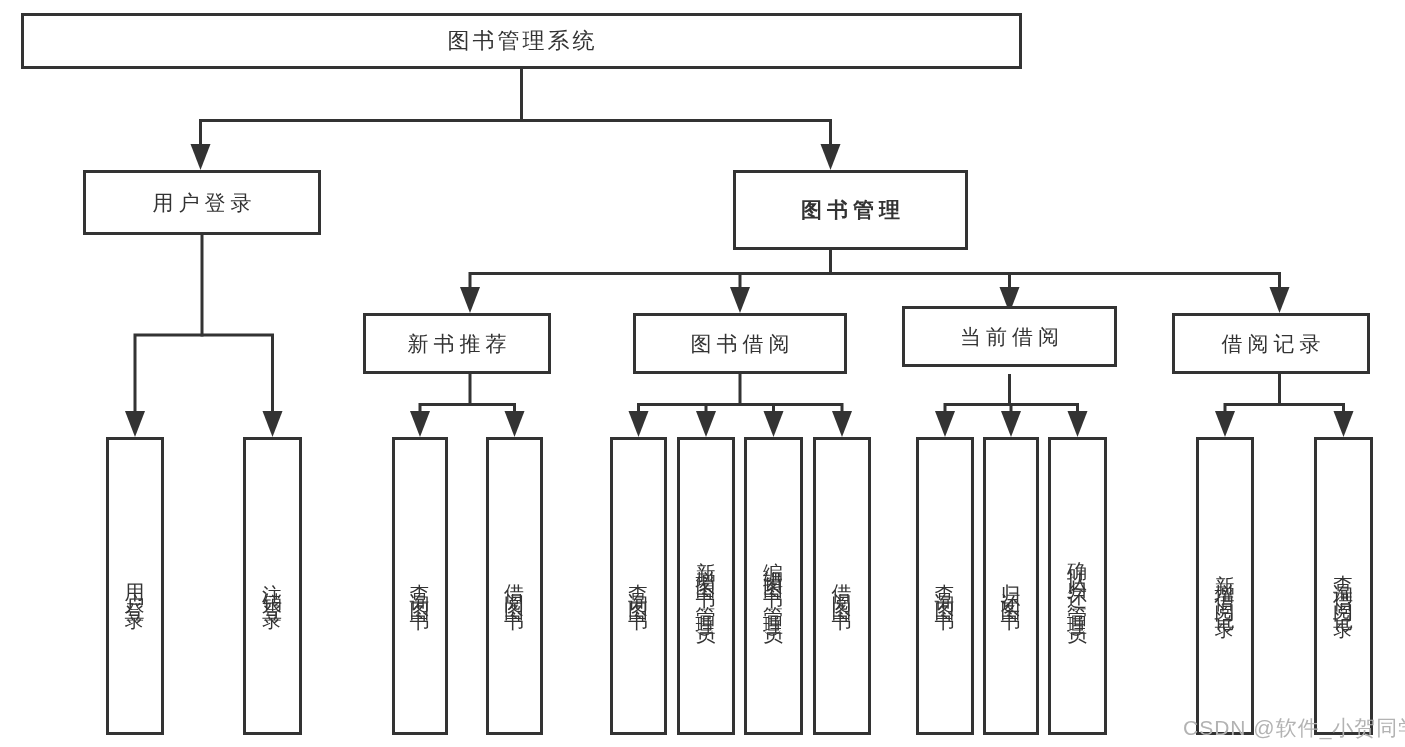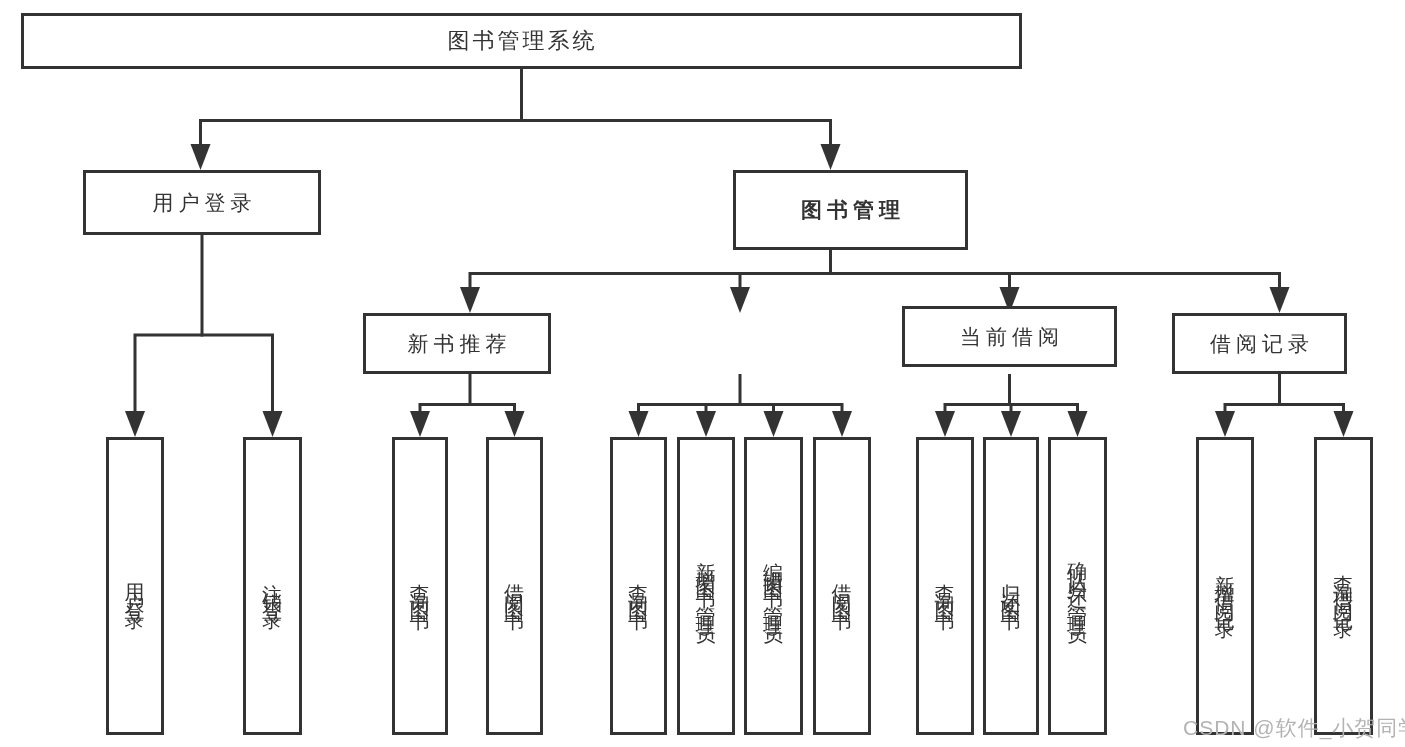--- a/index.html
+++ b/index.html
@@ -106,22 +106,23 @@
       <polygon points="1333.5,411 1353.5,411 1343.5,437"></polygon>
     </g>
   </svg>
 
   <div class="node root-label" style="left:21px;top:13px;width:1001px;height:56px;">图书管理系统</div>
 
   <div class="node h-label" style="left:83px;top:170px;width:238px;height:65px;">用户登录</div>
   <div class="node h-label" style="left:733px;top:170px;width:235px;height:80px;font-weight:bold;">图书管理</div>
 
   <div class="node h-label" style="left:363px;top:313px;width:188px;height:61px;">新书推荐</div>
+  <div class="node h-label" style="left:633px;top:313px;width:214px;height:61px;">图书借阅</div>
   <div class="node h-label" style="left:902px;top:306px;width:215px;height:61px;">当前借阅</div>
-  <div class="node h-label" style="left:1172px;top:313px;width:175px;height:61px;">借阅记录</div>
+  <div class="node h-label" style="left:1172px;top:313px;width:198px;height:61px;">借阅记录</div>
 
   <div class="node leaf" style="left:106px;top:437px;width:58px;height:298px;">
     <span>用户登录</span>
   </div>
   <div class="node leaf" style="left:243px;top:437px;width:59px;height:298px;">
     <span>注销登录</span>
   </div>
 
   <div class="node leaf" style="left:392px;top:437px;width:56px;height:298px;">
     <span>查询图书</span>

